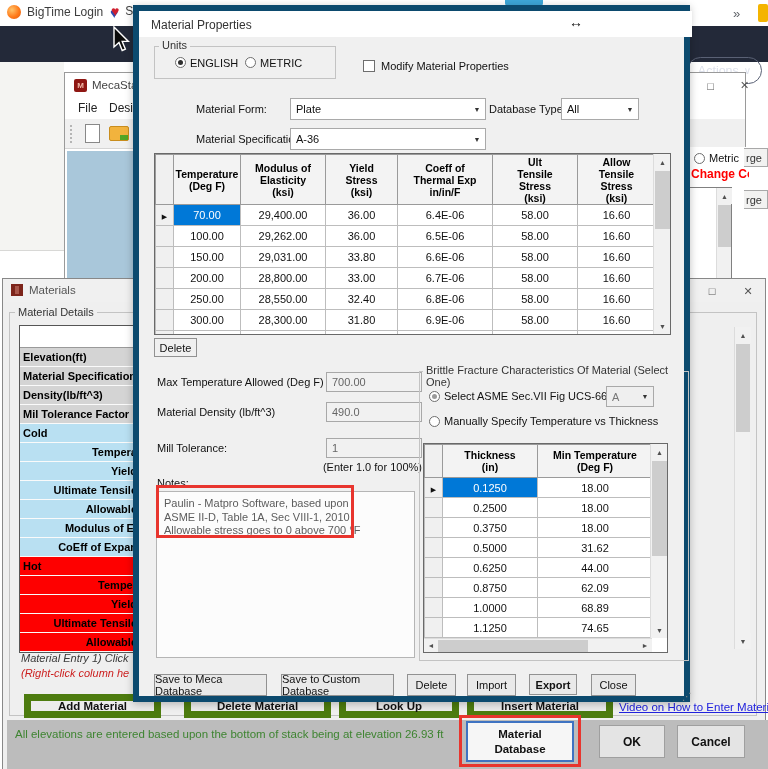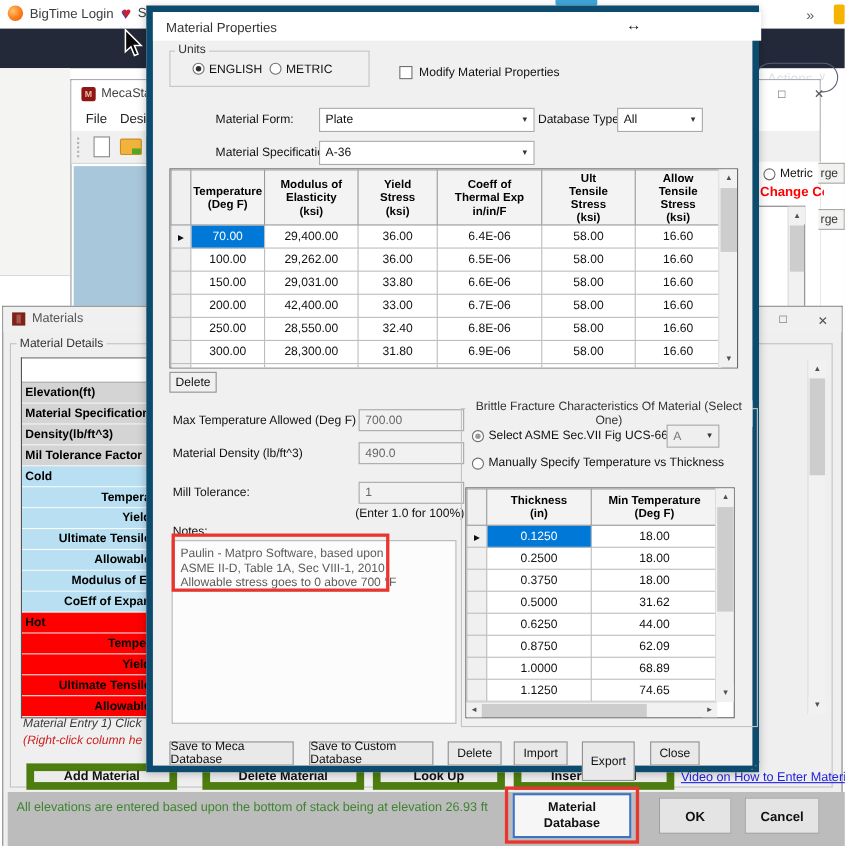--- a/index.html
+++ b/index.html
@@ -26,21 +26,21 @@
   .win-btn { color:#555; font-size:11px; display:flex; align-items:center; justify-content:center; }
   .radio { border:1px solid #6e6e6e; border-radius:50%; background:#fff; }
   .radio.sel::after { content:""; display:block; width:5px; height:5px; border-radius:50%; background:#2f2f2f; margin:2px auto; }
   .radio.sel.dis::after { background:#9a9a9a; }
   .checkbox { background:#fff; border:1px solid #6e6e6e; }
   .combo { background:#fff; border:1px solid #a9a9a9; font-size:11px; color:#111; display:flex; align-items:center; }
   .combo .val { flex:1; padding-left:5px; }
   .combo .arr { width:16px; text-align:center; font-size:7px; color:#333; }
   .combo.dis { background:#efefef; color:#777; }
   .groupbox { border:1px solid #c3c3c3; }
-  .gb-label { background:#f0f0f0; padding:0 3px; font-size:11px; color:#333;text-align:center; }
+  .gb-label { background:#f0f0f0; padding:0 3px; font-size:11px; color:#333; }
   .dim { color:#7a7a7a; }
   .scroll-v { background:#f1f1f1; border-left:1px solid #dcdcdc; }
   .scroll-h { background:#f1f1f1; border-top:1px solid #dcdcdc; }
   .sc-btn { width:17px; height:16px; display:flex; align-items:center; justify-content:center; font-size:7px; color:#505050; background:#f1f1f1; }
   .sc-thumb { background:#cdcdcd; }
 
   
   .meca-win { left:64px; top:72px; width:682px; height:558px; background:#fff; border:1px solid #9a9a9a; border-bottom:none; }
   .meca-title { left:0; top:0; width:680px; height:24px; background:#fff; }
   .meca-logo { width:13px; height:13px; background:#8f1713; border-radius:2px; color:#f0b9a8; font-size:8px; font-weight:bold; display:flex; align-items:center; justify-content:center; }
@@ -335,21 +335,21 @@
             <td>29,031.00</td>
             <td>33.80</td>
             <td>6.6E-06</td>
             <td>58.00</td>
             <td>16.60</td>
           </tr>
 
           <tr>
             <td class="rh"></td>
             <td class="d0">200.00</td>
-            <td>42,400.00</td>
+            <td>28,800.00</td>
             <td>33.00</td>
             <td>6.7E-06</td>
             <td>58.00</td>
             <td>16.60</td>
           </tr>
 
           <tr>
             <td class="rh"></td>
             <td class="d0">250.00</td>
             <td>28,550.00</td>
@@ -492,20 +492,20 @@
       <div class="sc-btn" style="width:14px;height:14px;">◄</div>
       <div class="sc-thumb" style="width:150px;height:12px;"></div>
       <div class="sc-btn abs" style="right:0;width:14px;height:14px;">►</div>
     </div>
   </div>
 
   <div class="abs btn" style="left:15px;top:663px;width:113px;height:22px;">Save to Meca Database</div>
   <div class="abs btn" style="left:142px;top:663px;width:113px;height:22px;">Save to Custom Database</div>
   <div class="abs btn" style="left:268px;top:663px;width:49px;height:22px;">Delete</div>
   <div class="abs btn" style="left:328px;top:663px;width:49px;height:22px;">Import</div>
-  <div class="abs btn" style="left:390px;top:663px;width:48px;height:36px;">Export</div>
+  <div class="abs btn" style="left:390px;top:663px;width:48px;height:21px;font-weight:bold;">Export</div>
   <div class="abs btn" style="left:452px;top:663px;width:45px;height:22px;">Close</div>
   <span class="abs grip" style="left:543px;top:680px;">⋰</span>
 </div>
 
 <svg class="abs cursor-svg" style="left:112px;top:26px;z-index:60;" width="18" height="28" viewBox="0 0 18 28">
   <path d="M2,1 L2,21 L7,16.5 L10.2,24.5 L13.4,23.2 L10.2,15.4 L16.4,15.4 Z" fill="#0a0a0a" stroke="#fff" stroke-width="1.4"></path>
 </svg>
 
 </body></html>

